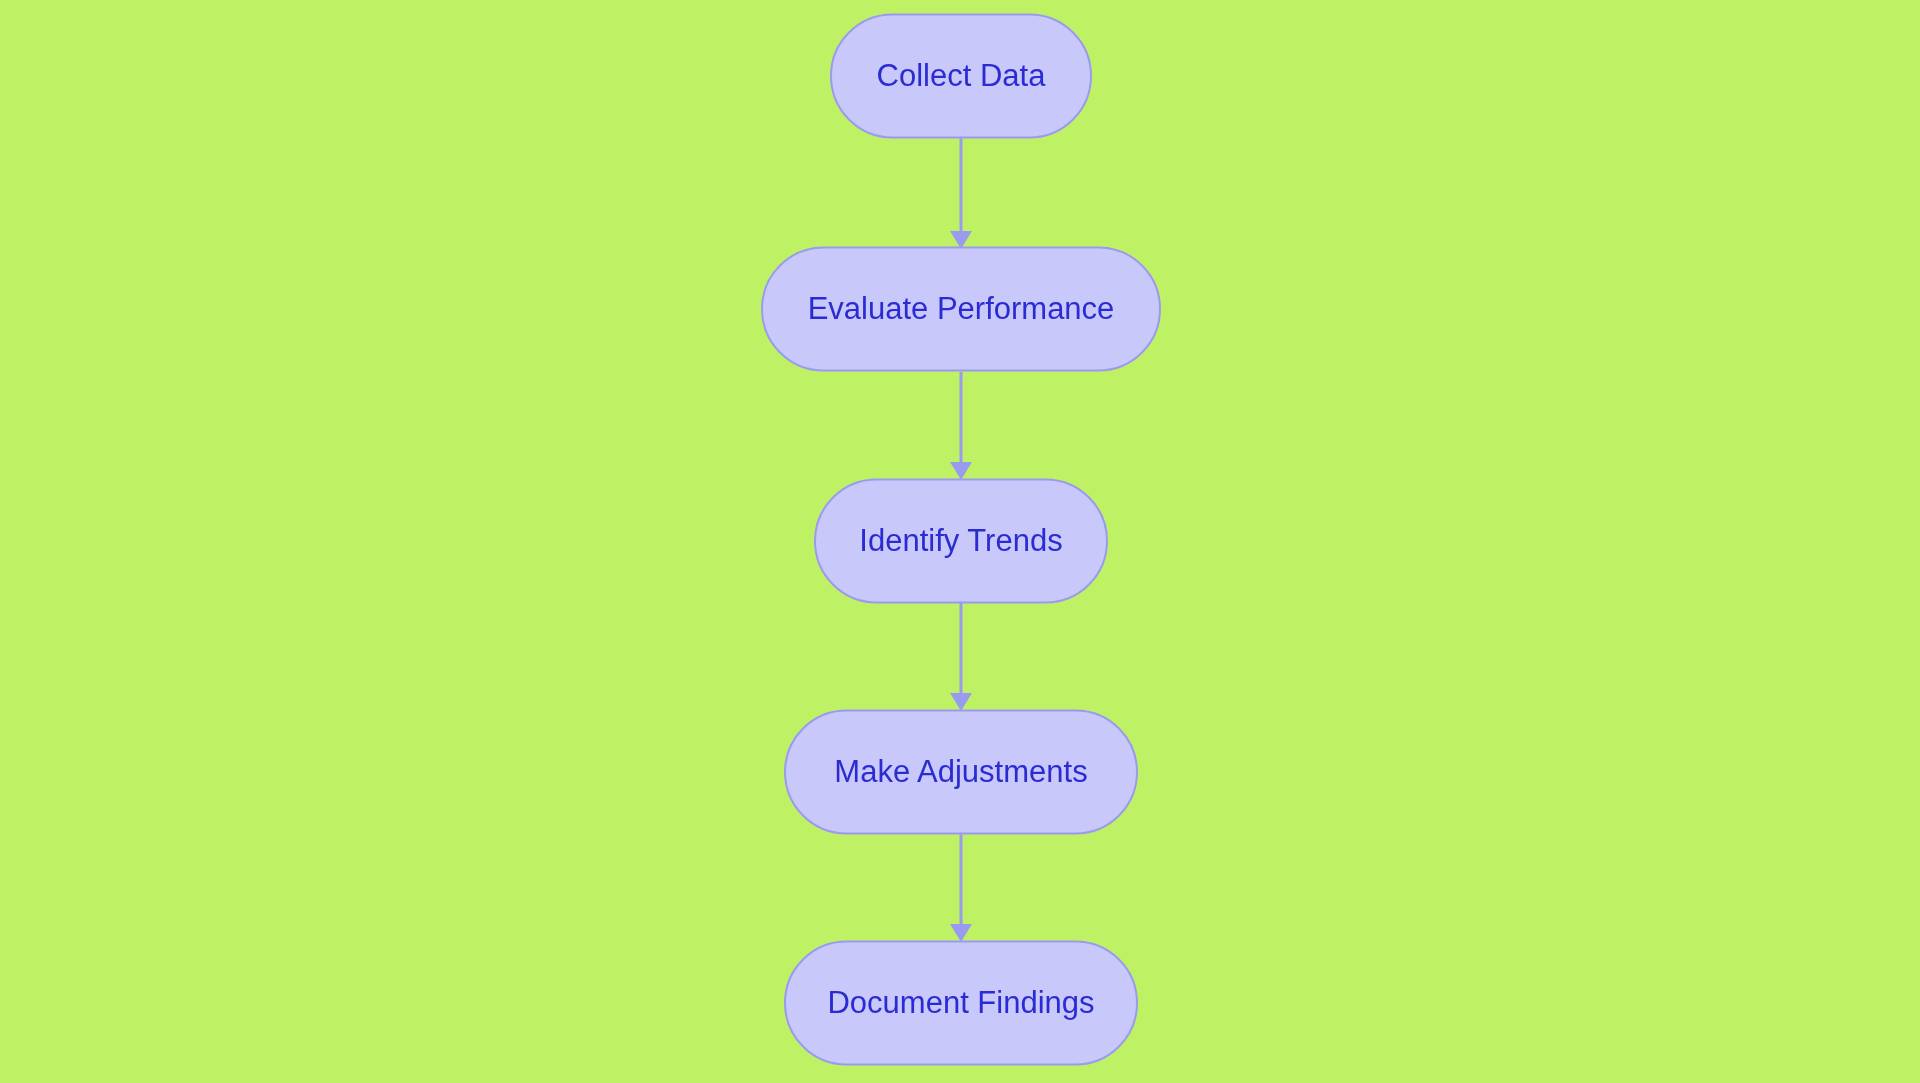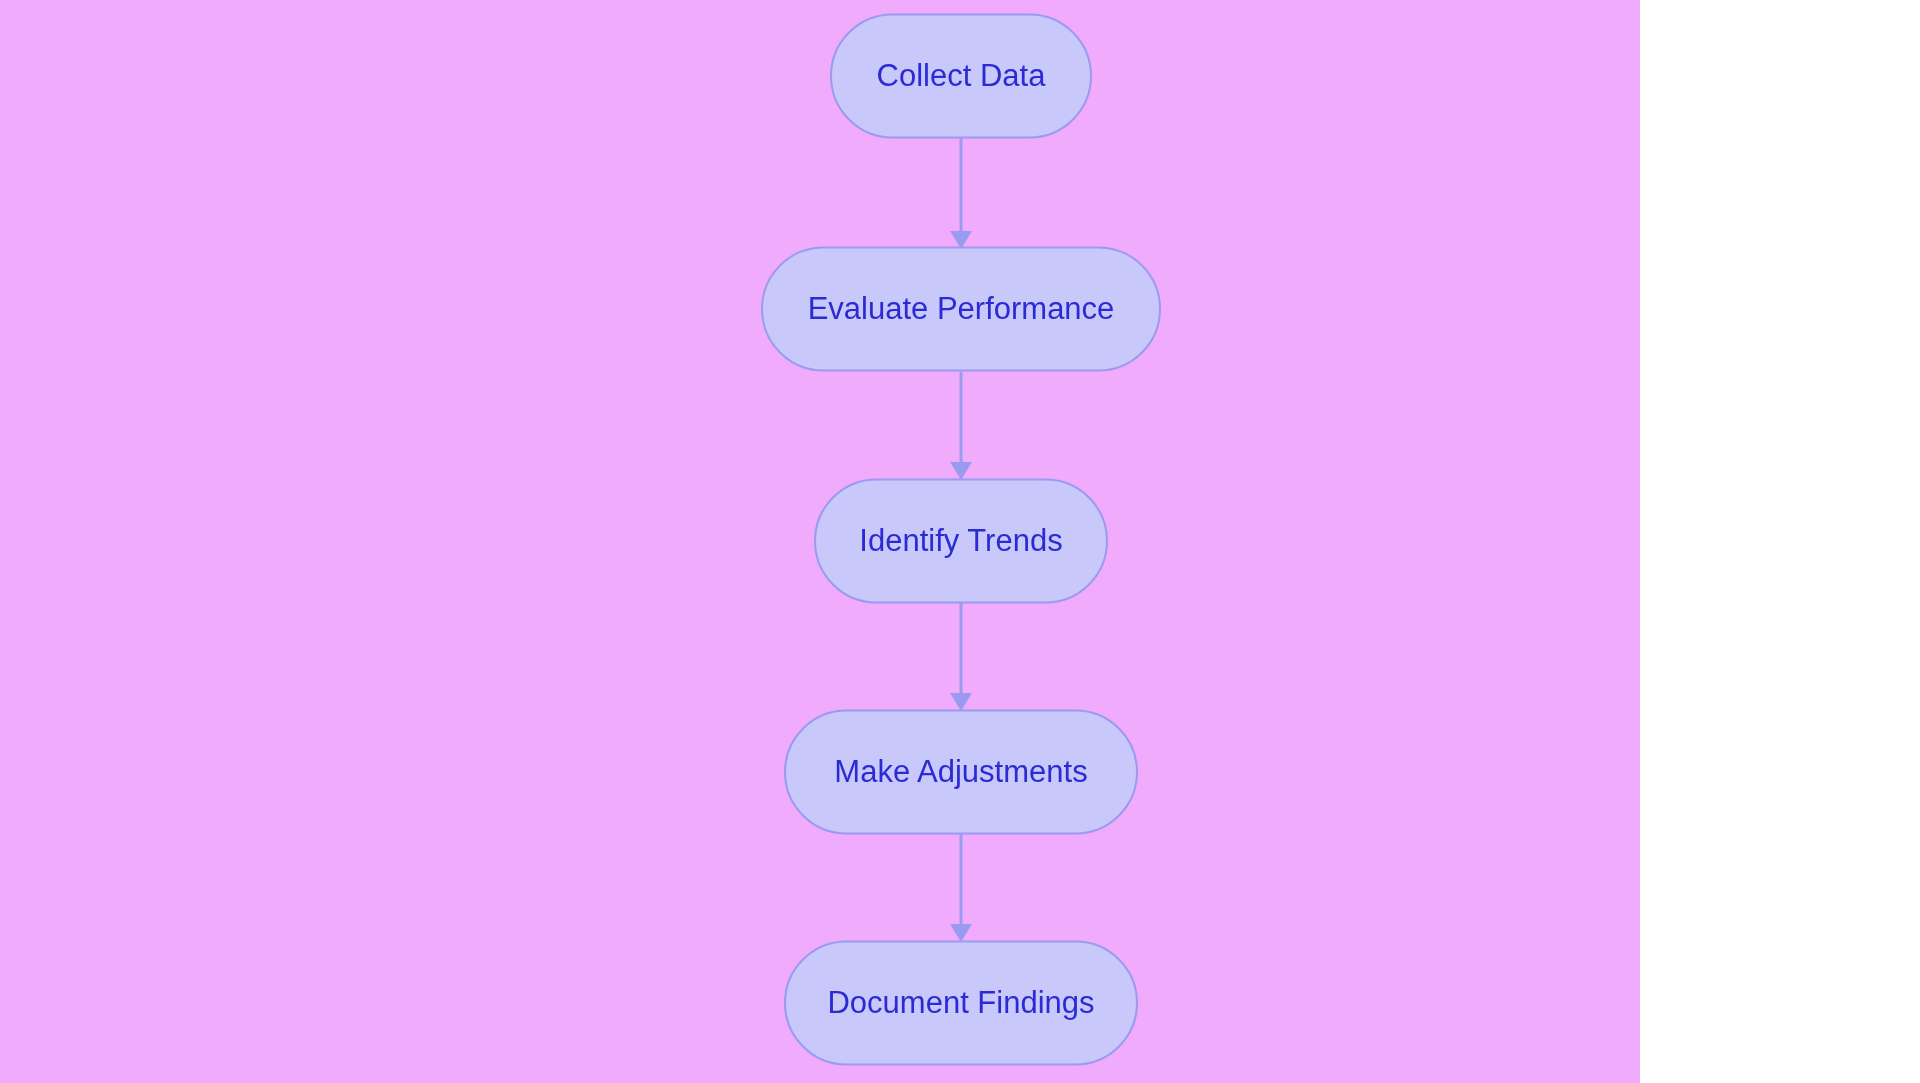--- a/index.html
+++ b/index.html
@@ -10,23 +10,23 @@
   }
   body {
     width: 1920px;
     height: 1083px;
     overflow: hidden;
     font-family: "Liberation Sans", sans-serif;
   }
 
   #flow-canvas {
     position: relative;
-    width: 1640px;
+    width: 1920px;
     height: 1083px;
-    background: #f0abfc;
+    background: #bef264;
   }
 
   #flow-svg {
     position: absolute;
     top: 0;
     left: 0;
     width: 1920px;
     height: 1083px;
     display: block;
   }

